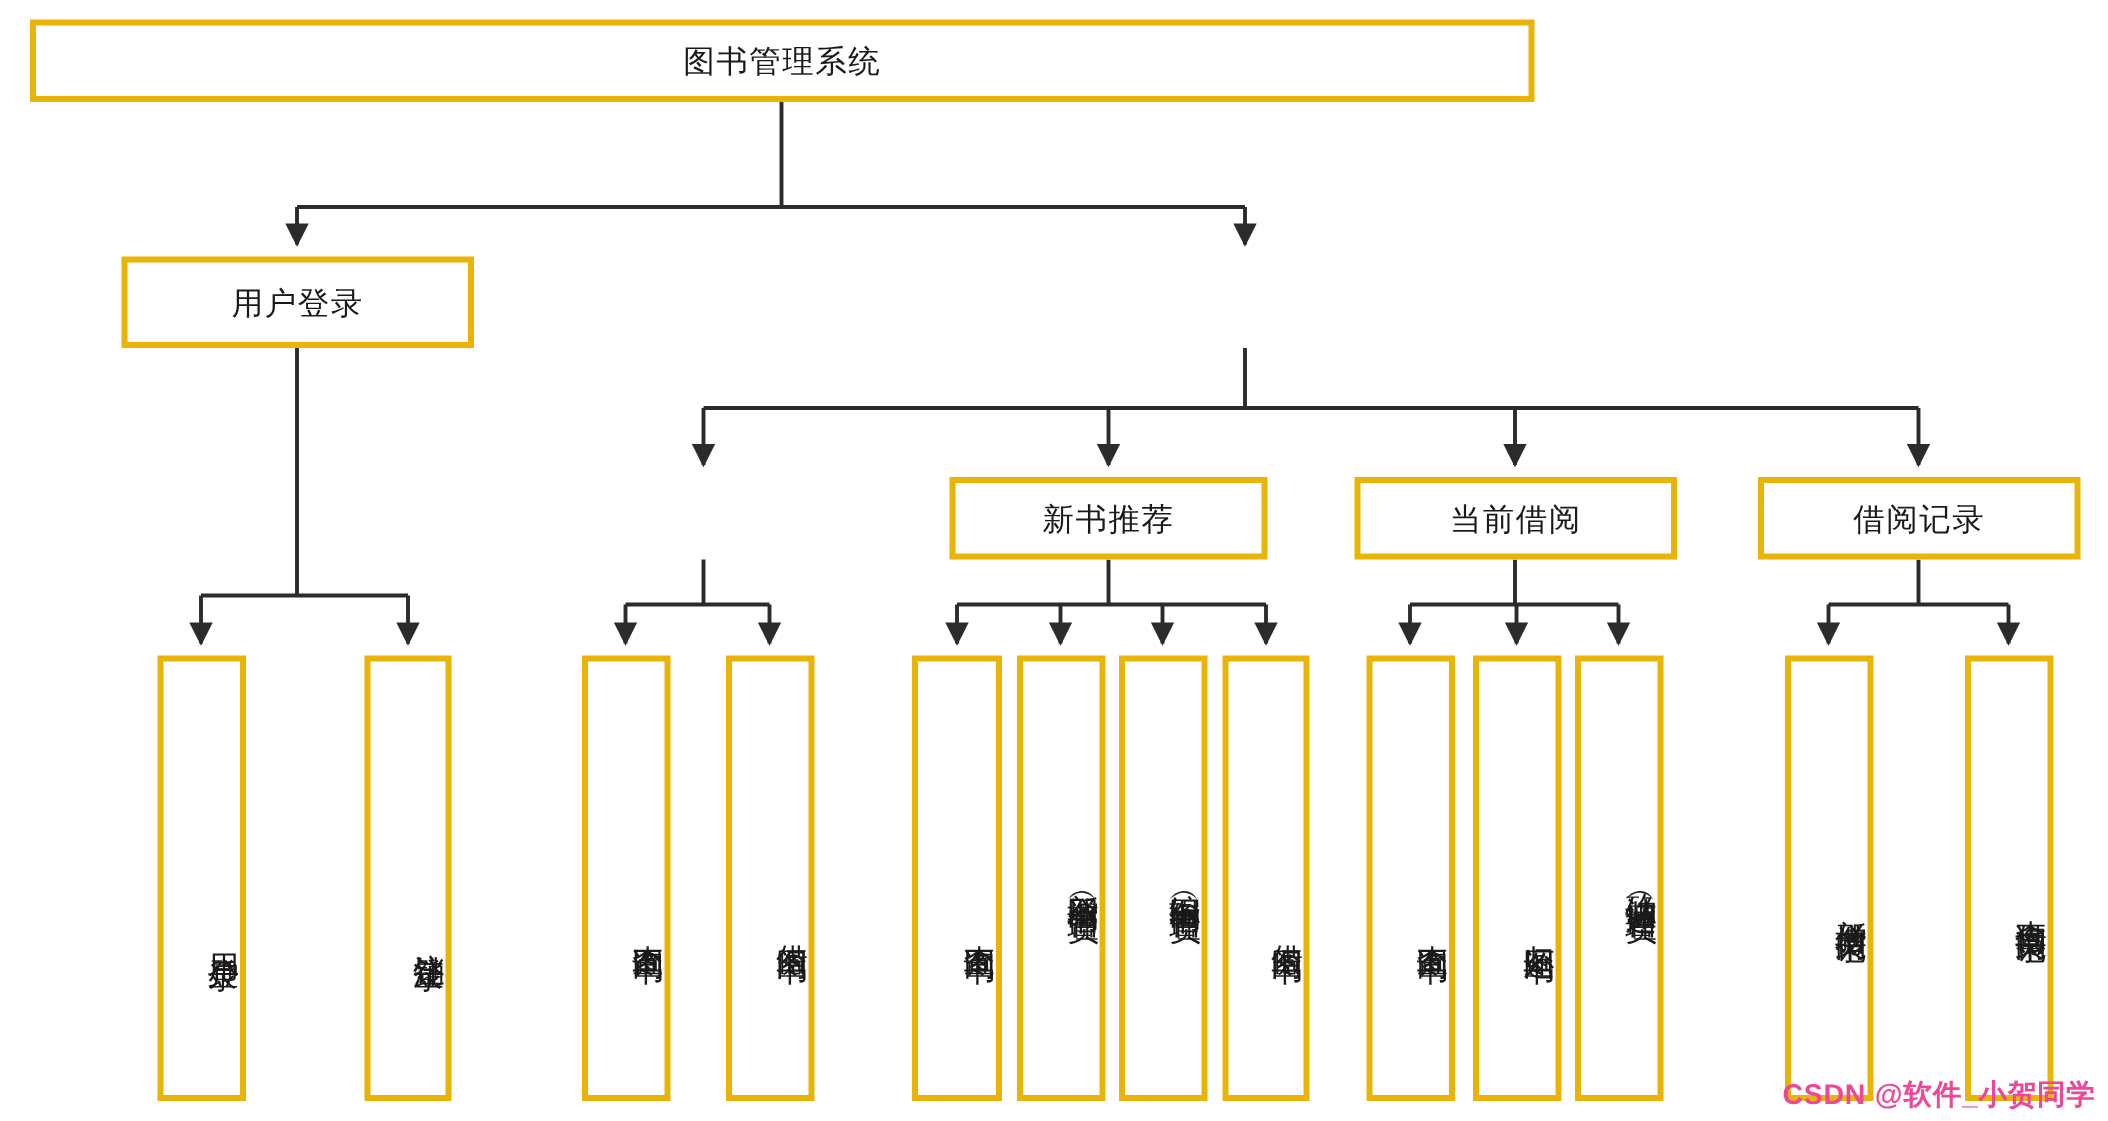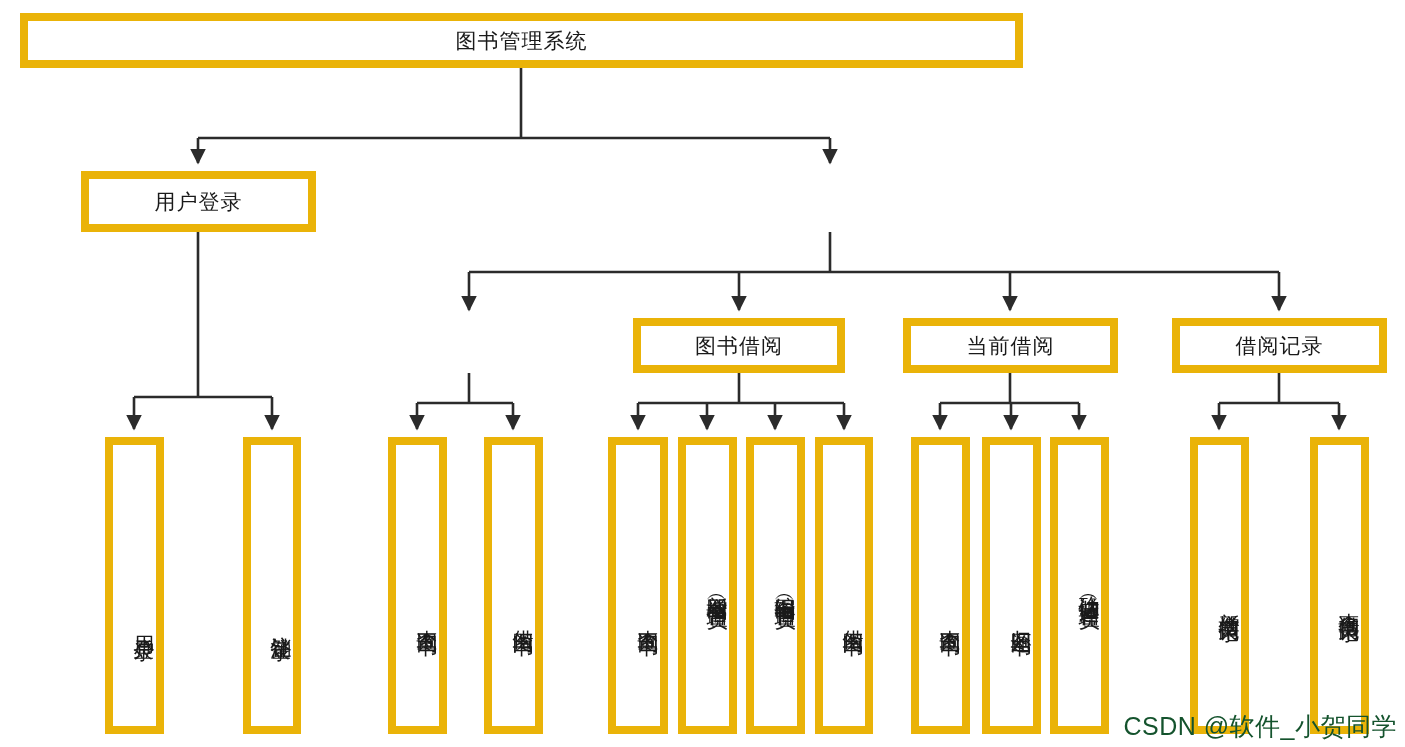--- a/index.html
+++ b/index.html
@@ -13,21 +13,21 @@
   #canvas {
     position: relative;
     width: 1405px;
     height: 747px;
     background: #ffffff;
     overflow: hidden;
   }
   .node {
     position: absolute;
     box-sizing: border-box;
-    border: 8px solid #eab308;
+    border: 4px solid #eab308;
     background: #ffffff;
     display: flex;
     align-items: center;
     justify-content: center;
     color: #1a1a1a;
   }
   .node.h {
     font-size: 21px;
     letter-spacing: 1px;
   }
@@ -47,24 +47,25 @@
     left: 0;
     top: 0;
     width: 1405px;
     height: 747px;
     pointer-events: none;
   }
   .watermark {
     position: absolute;
     right: 8px;
     bottom: 4px;
-    font-size: 25px;
-    color: #14532d;
+    font-size: 19px;
+    color: #ec4899;
     letter-spacing: 0.5px;
     white-space: nowrap;
+    font-weight: bold;
   }
 </style>
 </head>
 <body>
 
 <div id="canvas">
 
   <svg class="links" viewBox="0 0 1405 747">
     <defs>
       <marker id="arrow" viewBox="0 0 10 10" refX="9" refY="5" markerWidth="6" markerHeight="6" orient="auto-start-reverse">
@@ -117,21 +118,21 @@
 
   <div class="node h" style="left:20px; top:13px; width:1003px; height:55px;">
     <span>图书管理系统</span>
   </div>
 
   <div class="node h" style="left:81px; top:171px; width:235px; height:61px;">
     <span>用户登录</span>
   </div>
 
   <div class="node h" style="left:633px; top:318px; width:212px; height:55px;">
-    <span>图书借阅</span>
+    <span>新书推荐</span>
   </div>
   <div class="node h" style="left:903px; top:318px; width:215px; height:55px;">
     <span>当前借阅</span>
   </div>
   <div class="node h" style="left:1172px; top:318px; width:215px; height:55px;">
     <span>借阅记录</span>
   </div>
 
   <div class="node v" style="left:105px; top:437px; width:59px; height:297px; padding-top:75px;">
     <span>用户登录</span>

